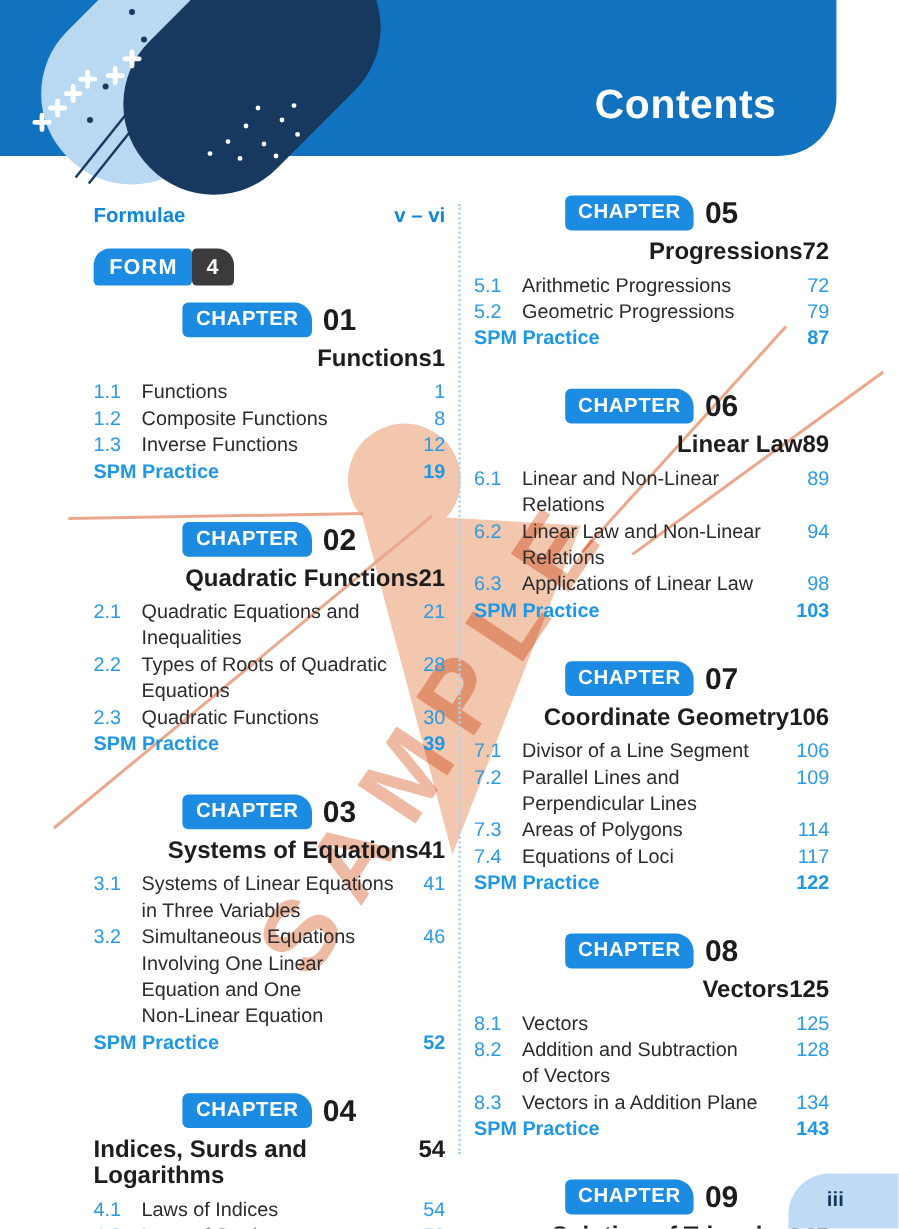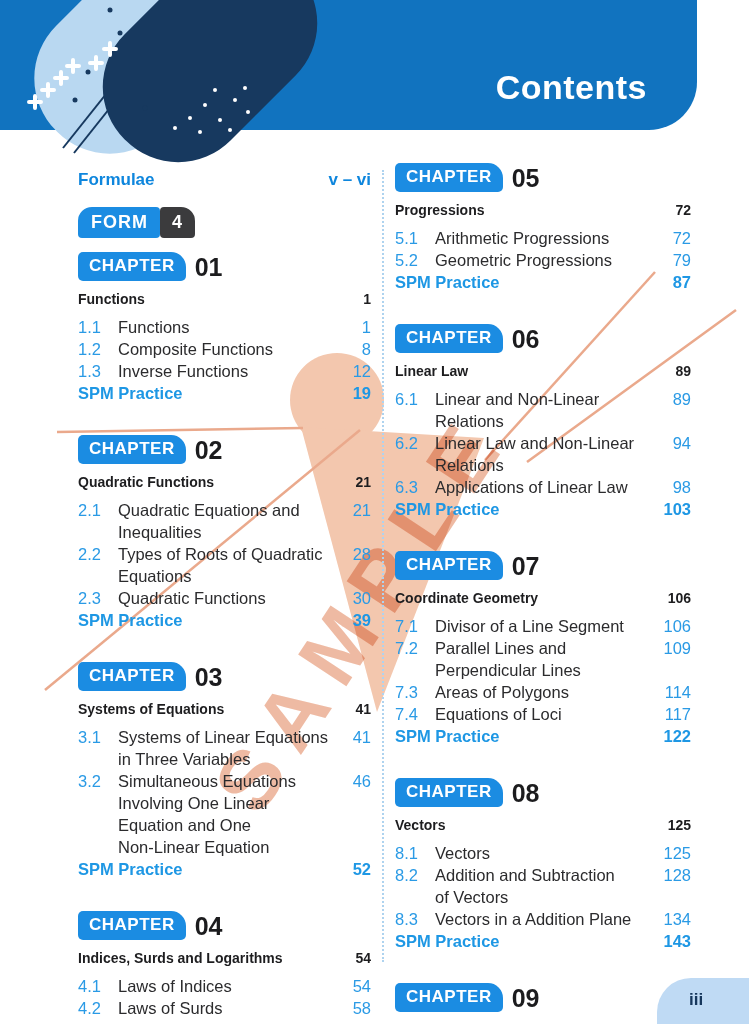--- a/index.html
+++ b/index.html
@@ -23,26 +23,26 @@
   .formulae-row{display:flex;justify-content:space-between;color:#0e86dd;
                 font-weight:700;font-size:17px;margin:6px 0 16px 0;}
   
   .form-badge{display:inline-flex;margin:0 0 14px 0;}
   .form-badge .fb-left{background:#1b8ce2;color:#fff;font-weight:700;font-size:18px;
         padding:4px 12px 5px 13px;border-radius:14px 4px 4px 4px;letter-spacing:1px;}
   .form-badge .fb-right{background:#3b3b3d;color:#fff;font-weight:700;font-size:18px;
         padding:4px 13px 5px 12px;border-radius:4px 14px 4px 4px;}
   .chapter{margin-top:31px;}
   .chapter:first-child{margin-top:0;}
-  .badge-row{display:flex;align-items:center;margin-bottom:7px;}
+  .badge-row{display:flex;align-items:center;margin-bottom:7px;justify-content:center;}
   .badge-pill{background:#1b8ce2;color:#fff;font-weight:700;font-size:17px;
         padding:3px 11px 4px 11px;border-radius:5px 15px 5px 5px;letter-spacing:.5px;}
   .badge-num{font-size:25px;font-weight:700;color:#1c1c1e;margin-left:9px;}
-  .ch-title-row{display:flex;justify-content:space-between;font-weight:700;
-        color:#1d1d1f;font-size:14px;margin:2px 0 6px 0;}
+  .ch-title-row{display:flex;justify-content:flex-end;font-weight:700;
+        color:#1d1d1f;font-size:20px;margin:2px 0 6px 0;}
   .sec-row{display:flex;align-items:flex-start;}
   .sec-num{flex:none;width:40px;color:#2a9ae5;align-self:flex-start;}
   .sec-title{flex:1;color:#2b2b2d;white-space:pre-line;}
   .sec-page{flex:none;min-width:34px;text-align:right;color:#2a9ae5;}
   .spm-row{display:flex;justify-content:space-between;color:#1e97e4;font-weight:700;}
   
   .corner{position:absolute;right:0;bottom:0;width:92px;height:46px;background:#bfdaf4;
           border-radius:34px 0 0 0;z-index:2;}
   .corner span{position:absolute;left:32px;top:12px;color:#16375c;font-weight:700;font-size:17px;}
 </style>

